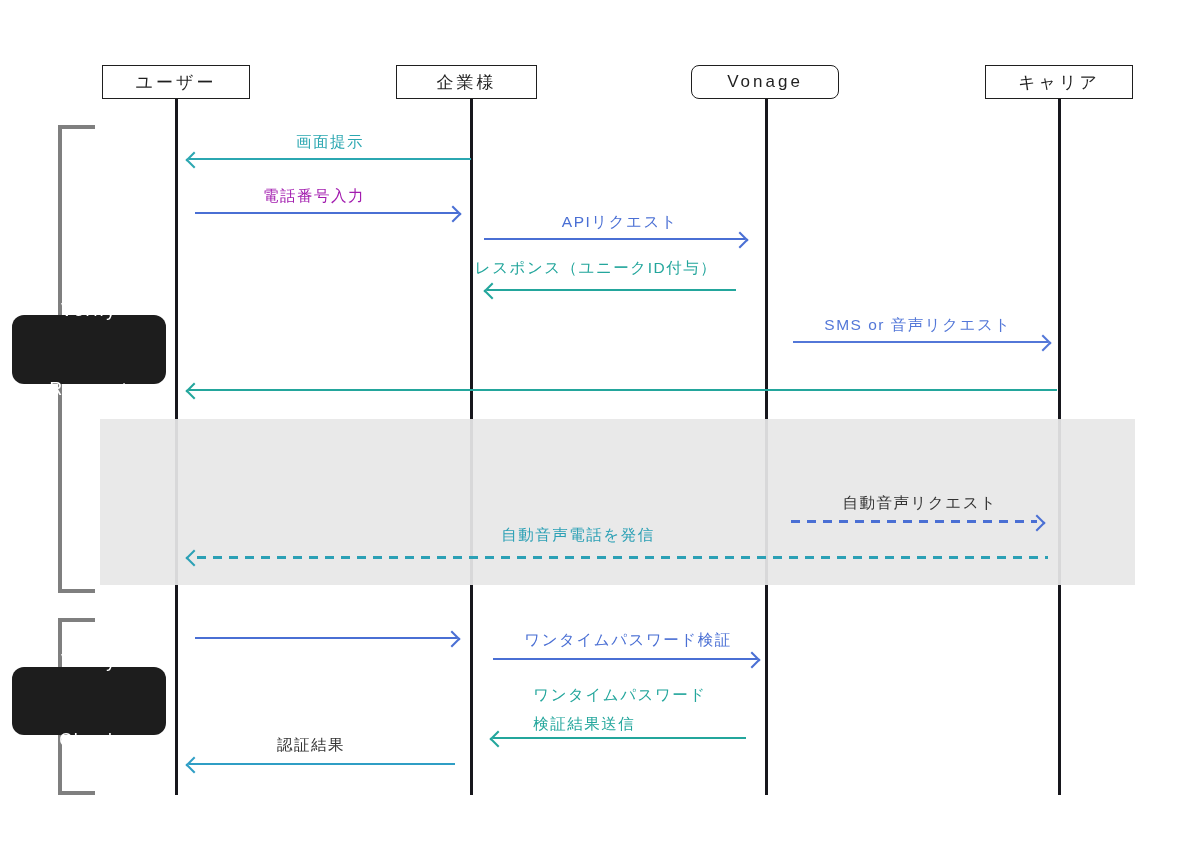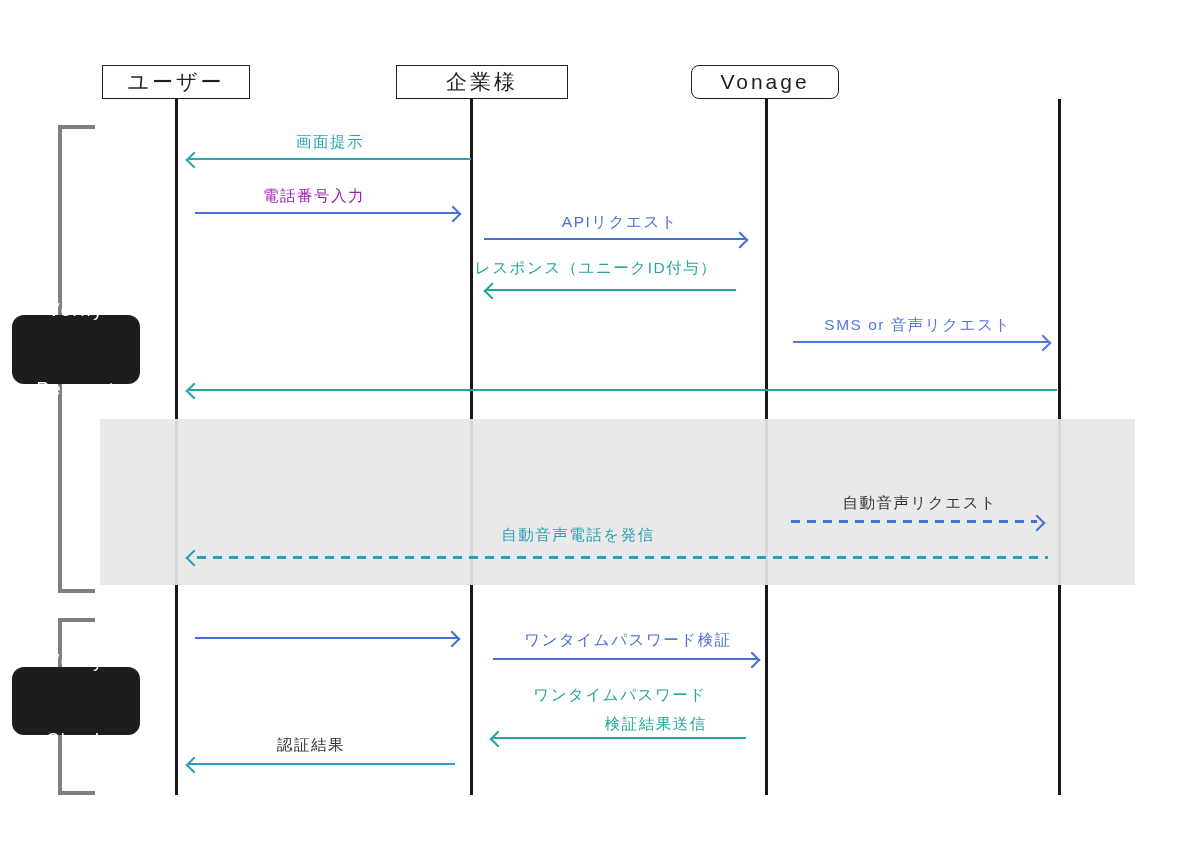--- a/index.html
+++ b/index.html
@@ -5,45 +5,45 @@
   html,body{margin:0;padding:0;background:#ffffff;}
   #stage{
     position:relative;width:1200px;height:841px;background:#ffffff;overflow:hidden;
     font-family:"Liberation Sans","DejaVu Sans",sans-serif;
   }
   
   .actor{
     position:absolute;top:65px;height:34px;box-sizing:border-box;
     border:1.5px solid #1f1f1f;background:#ffffff;color:#1f1f1f;
     display:flex;align-items:center;justify-content:center;
-    font-size:21px;letter-spacing:3px;z-index:4;
+    font-size:17px;letter-spacing:3px;z-index:4;
   }
   
   .lifeline{position:absolute;top:99px;width:3px;height:696px;background:#17171d;z-index:1;}
   
   .mline{position:absolute;height:0;z-index:3;}
   .mline.solid{border-top:2.5px solid currentColor;}
   .mline.dashed{border-top:0;height:2.5px;background:repeating-linear-gradient(90deg,currentColor 0 9px,transparent 9px 16px);}
   
   .head{position:absolute;width:10px;height:10px;z-index:3;}
   .head.left{border-left:2.5px solid currentColor;border-bottom:2.5px solid currentColor;transform:rotate(45deg);}
   .head.right{border-top:2.5px solid currentColor;border-right:2.5px solid currentColor;transform:rotate(45deg);}
   
   .mlabel{
     position:absolute;transform:translateX(-50%);white-space:nowrap;
-    font-size:15.5px;letter-spacing:1.5px;z-index:3;line-height:20px;text-align:right;
+    font-size:15.5px;letter-spacing:1.5px;z-index:3;line-height:20px;text-align:left;
   }
   
   .bracket{
     position:absolute;width:37px;box-sizing:border-box;z-index:2;
     border-left:4px solid #7f7f7f;border-top:4px solid #7f7f7f;border-bottom:4px solid #7f7f7f;
   }
   
   .badge{
-    position:absolute;left:12px;width:128px;background:#1d1d1d;border-radius:12px;
+    position:absolute;left:12px;width:154px;background:#1d1d1d;border-radius:12px;
     color:#ffffff;display:flex;flex-direction:column;align-items:center;justify-content:center;
     font-size:17.5px;letter-spacing:2px;line-height:31px;z-index:5;gap:48px;
   }
   
   .altband{
     position:absolute;left:100px;top:419px;width:1035px;height:166px;
     background:rgba(231,231,231,0.93);z-index:2;
   }
   .alttitle{
     position:absolute;left:293px;top:431px;width:655px;height:37px;background:#ffffff;
@@ -52,25 +52,28 @@
   }
 </style>
 </head>
 <body>
 
 <div id="stage">
 
   <div class="actor" style="left:102px;width:148px;">
       <span>ユーザー</span>
     </div>
-  <div class="actor" style="left:396px;width:172px;">
+  <div class="actor" style="left:396px;width:141px;">
       <span>企業様</span>
     </div>
   <div class="actor" style="left:691px;width:148px;border-radius:8px;">
       <span>Vonage</span>
+    </div>
+  <div class="actor" style="left:985px;width:148px;">
+      <span>キャリア</span>
     </div>
 
   <div class="lifeline" style="left:174.5px;"></div>
   <div class="lifeline" style="left:469.5px;"></div>
   <div class="lifeline" style="left:764.5px;"></div>
   <div class="lifeline" style="left:1057.5px;"></div>
 
   <div class="altband"></div>
 
   <div class="bracket" style="left:58px;top:125px;height:468px;"></div>

